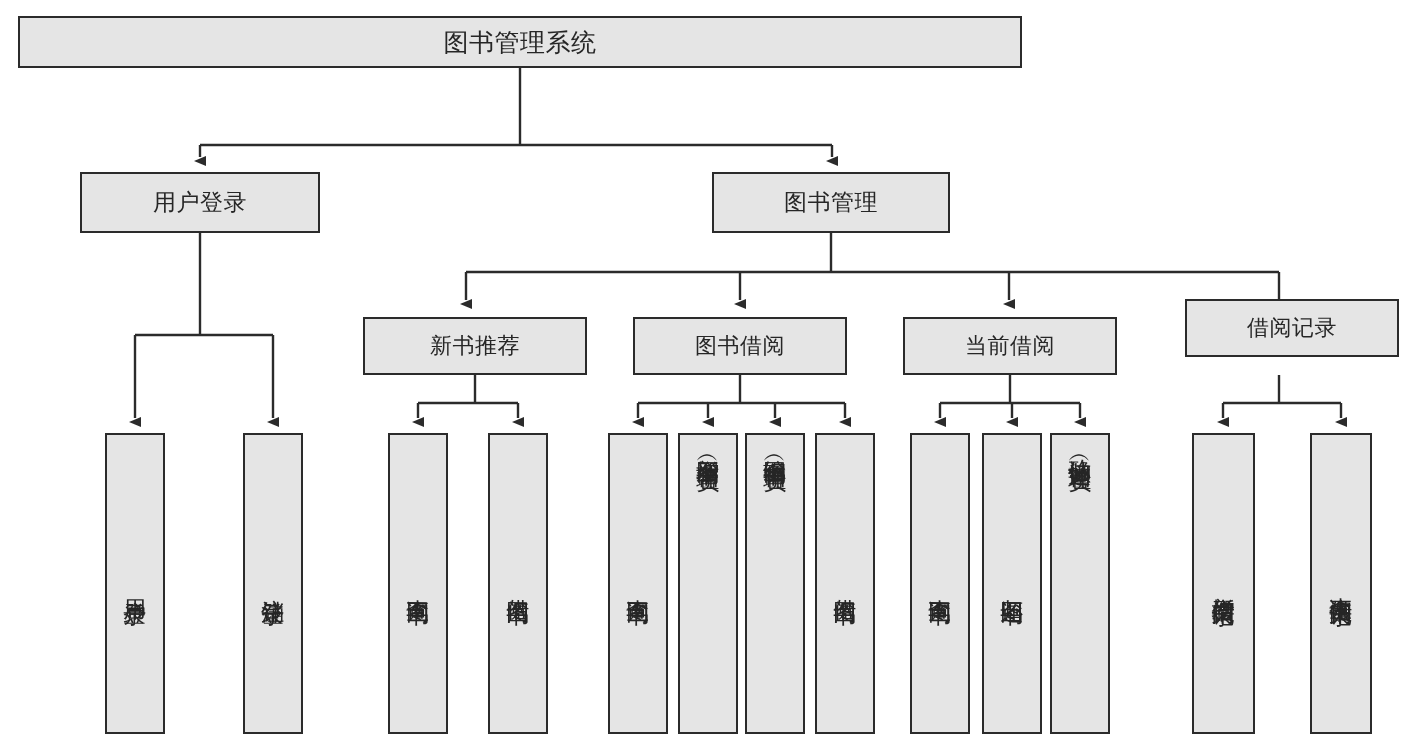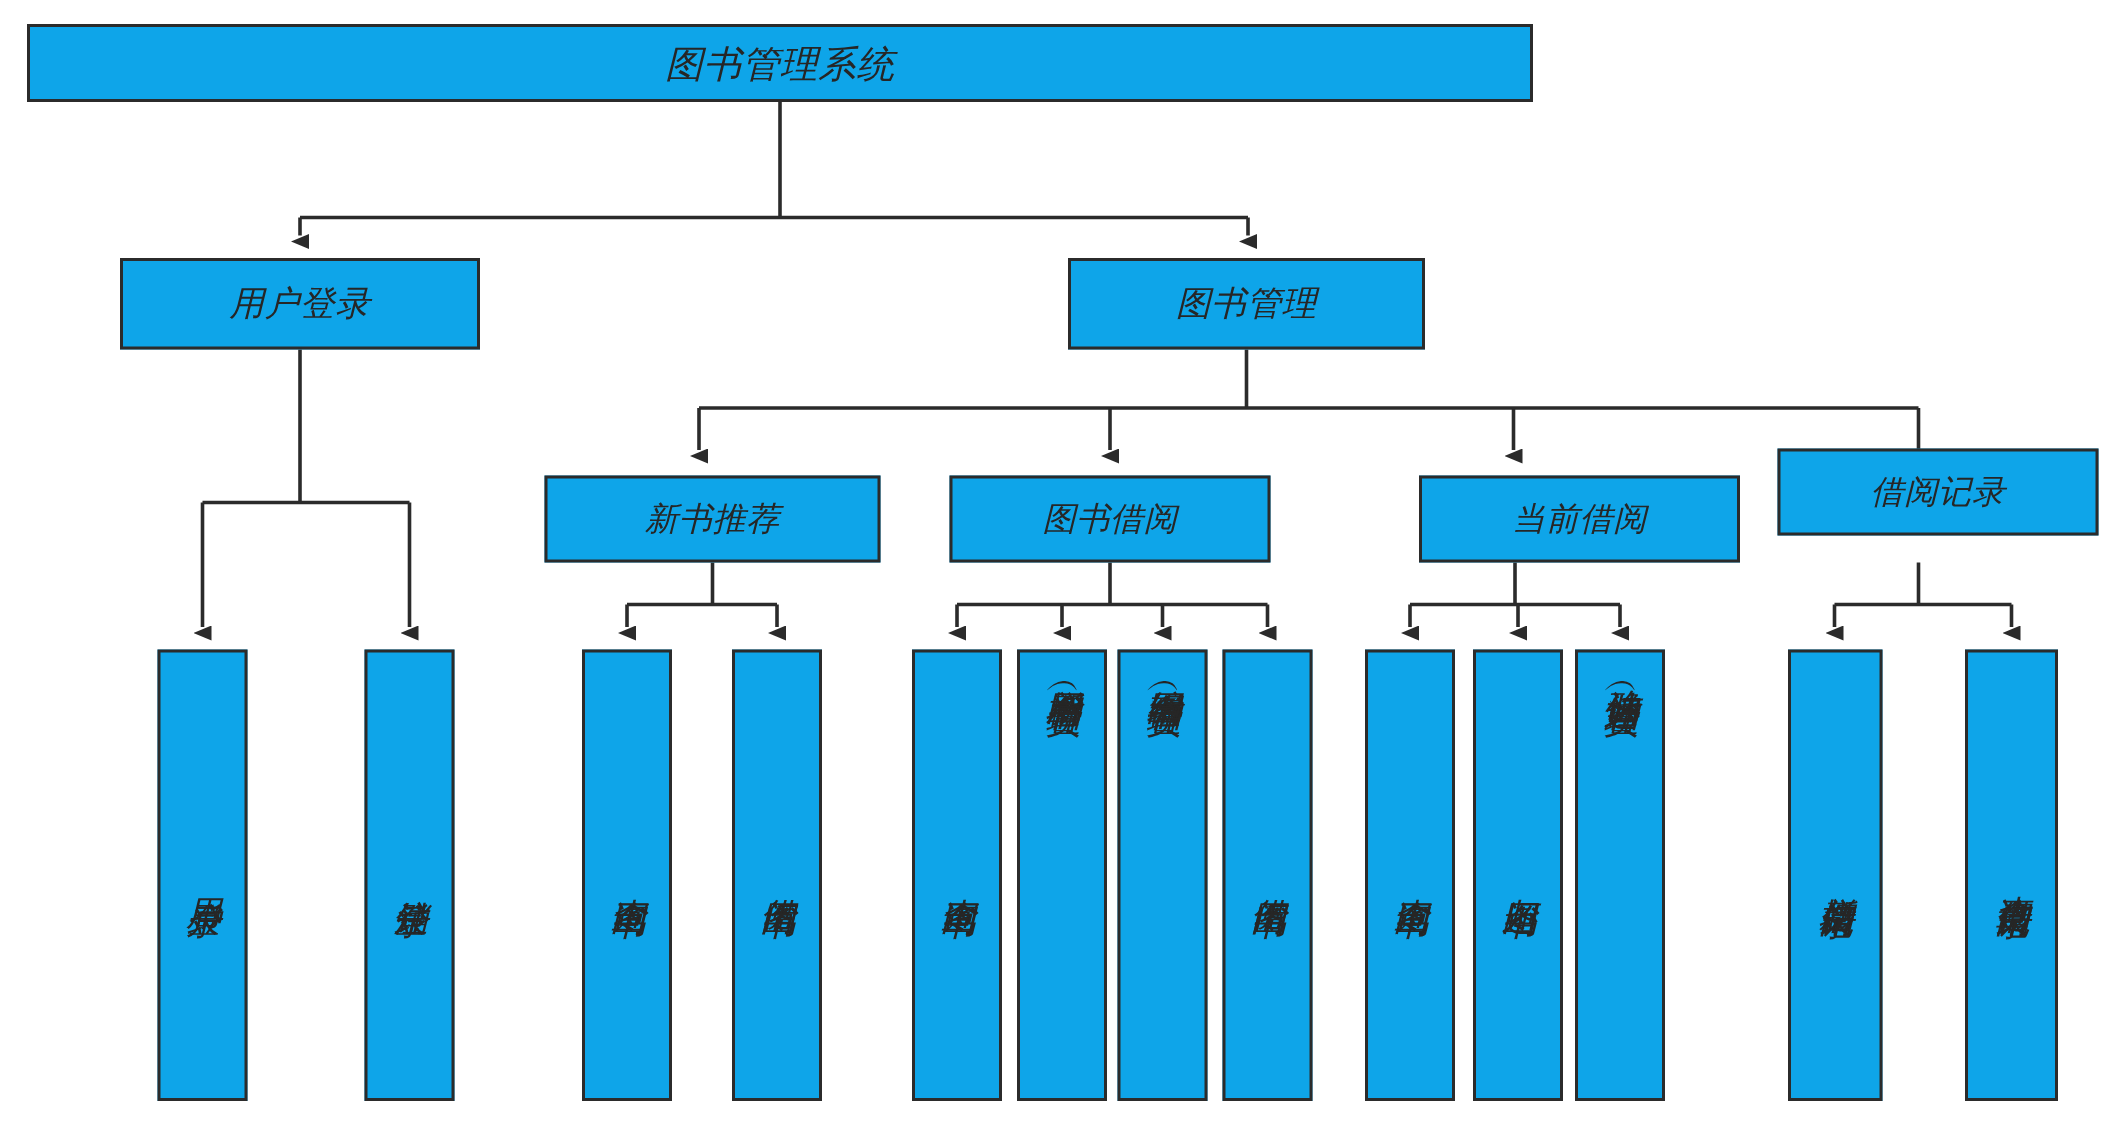--- a/index.html
+++ b/index.html
@@ -20,27 +20,26 @@
     left: 0;
     top: 0;
     width: 1405px;
     height: 747px;
     pointer-events: none;
   }
   .node {
     position: absolute;
     box-sizing: border-box;
     border: 2px solid #2b2b2b;
-    background: #0ea5e9;
+    background: #e5e5e5;
     display: flex;
     align-items: center;
     justify-content: center;
     color: #262626;
     letter-spacing: 0.5px;
-    font-style: italic;
   }
   .node.h {
     
   }
   .node.v {
     
     align-items: flex-start;
     justify-content: center;
     padding-top: 6px;
   }
@@ -54,21 +53,21 @@
     line-height: 1.06;
     letter-spacing: 1.5px;
     white-space: nowrap;
     color: #262626;
   }
   .n-root   { left: 18px;   top: 16px;  width: 1004px; height: 52px;  font-size: 25px; }
   .n-l2a    { left: 80px;   top: 172px; width: 240px;  height: 61px;  font-size: 23px; }
   .n-l2b    { left: 712px;  top: 172px; width: 238px;  height: 61px;  font-size: 23px; }
   .n-l3a    { left: 363px;  top: 317px; width: 224px;  height: 58px;  font-size: 22px; text-align: right; }
   .n-l3b    { left: 633px;  top: 317px; width: 214px;  height: 58px;  font-size: 22px; }
-  .n-l3c    { left: 903px;  top: 317px; width: 214px;  height: 58px;  font-size: 22px; margin-left: 43px; }
+  .n-l3c    { left: 903px;  top: 317px; width: 214px;  height: 58px;  font-size: 22px; }
   .n-l3d    { left: 1172px; top: 299px; width: 214px;  height: 58px;  font-size: 22px; margin-left: 13px; }
 
   .leaf { top: 433px; height: 301px; width: 60px; font-size: 23px; }
 
   .lf1  { left: 105px; }
   .lf2  { left: 243px; }
   .lf3  { left: 388px; }
   .lf4  { left: 488px; }
   .lf5  { left: 608px; }
   .lf6  { left: 678px; }

